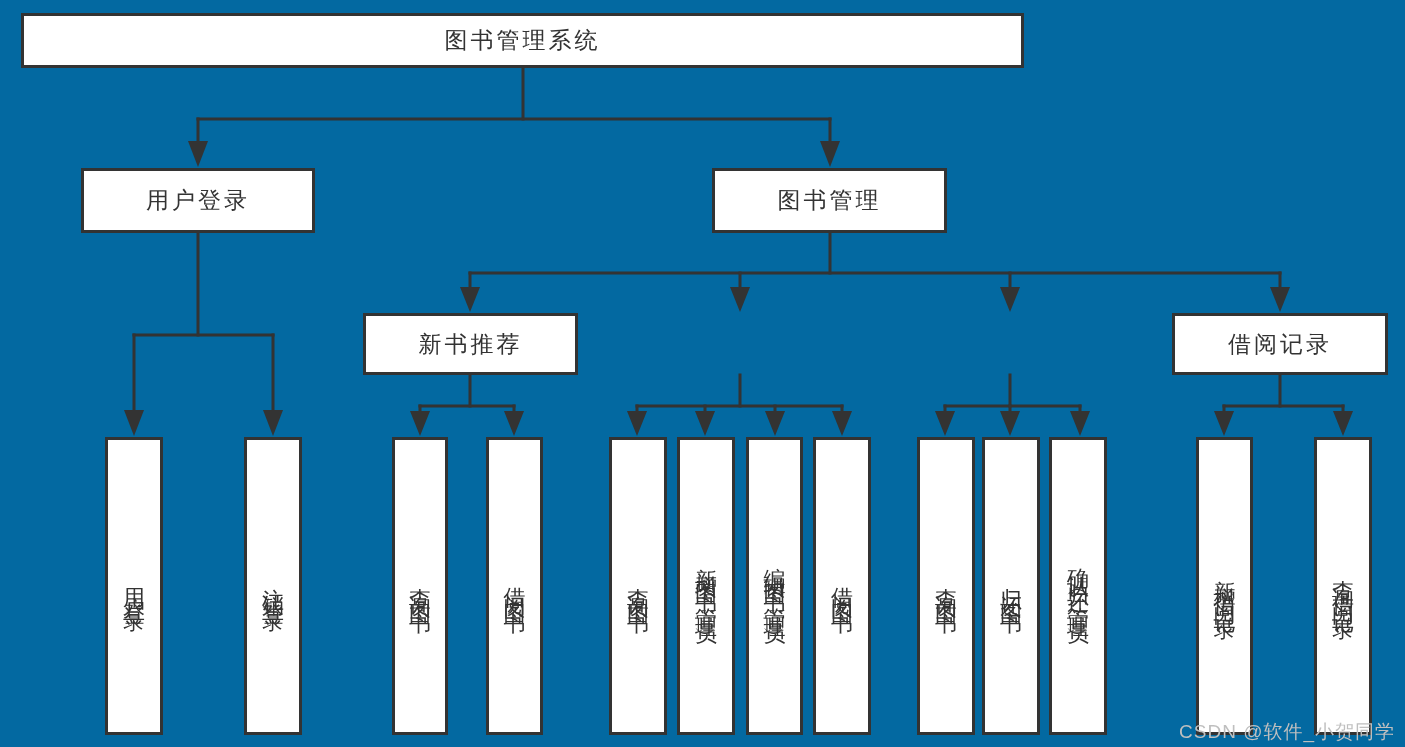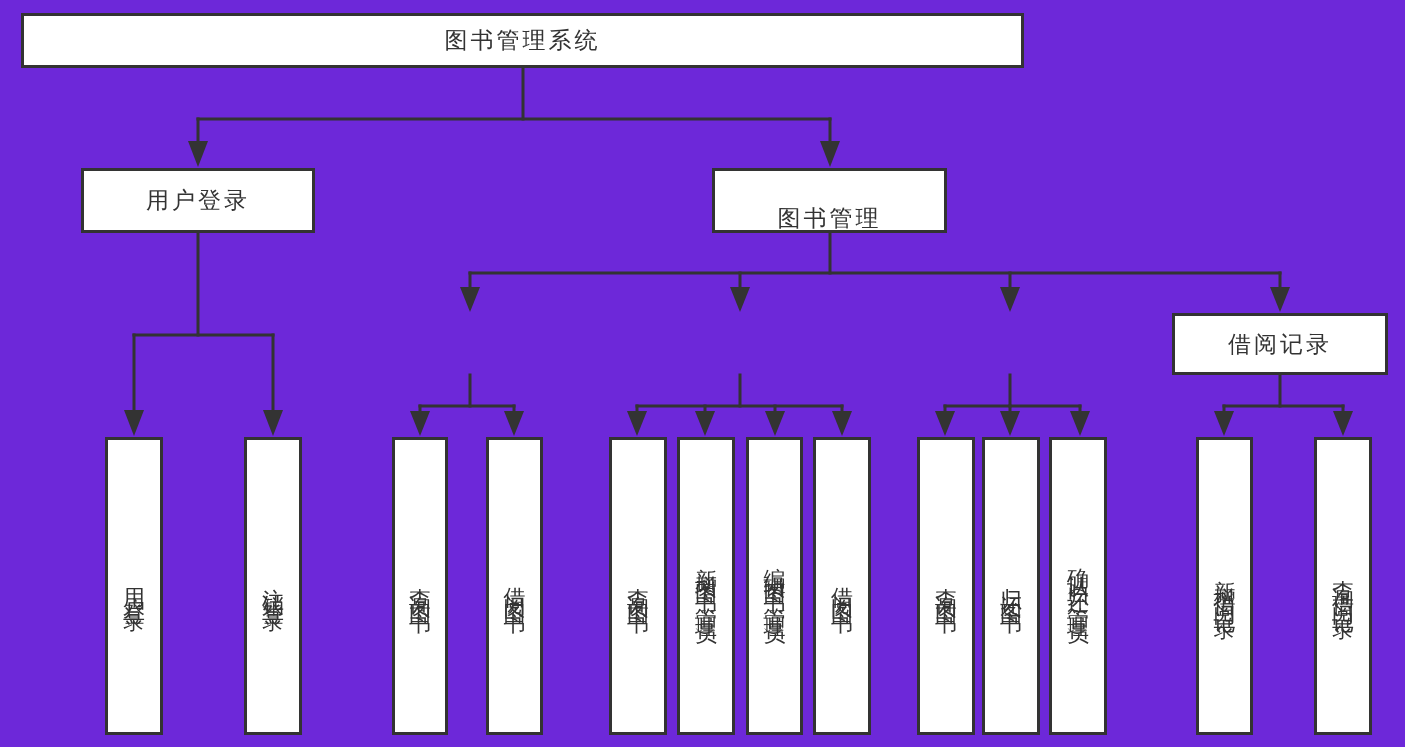--- a/index.html
+++ b/index.html
@@ -5,21 +5,21 @@
   html, body {
     margin: 0;
     padding: 0;
     background: #ffffff;
     font-family: "Liberation Sans", "DejaVu Sans", sans-serif;
   }
   .canvas {
     position: relative;
     width: 1405px;
     height: 747px;
-    background: #6d28d9;
+    background: #0369a1;
     overflow: hidden;
   }
   svg.connectors {
     position: absolute;
     left: 0;
     top: 0;
     z-index: 1;
   }
   svg.connectors line {
     stroke: #333333;
@@ -149,24 +149,27 @@
     </g>
   </svg>
 
   <div class="node" style="left:21px; top:13px; width:1003px; height:55px;">
     <span class="hlabel">图书管理系统</span>
   </div>
 
   <div class="node" style="left:81px; top:168px; width:234px; height:65px;">
     <span class="hlabel">用户登录</span>
   </div>
-  <div class="node" style="left:712px; top:168px; width:235px; height:65px;align-items:flex-end;">
+  <div class="node" style="left:712px; top:168px; width:235px; height:65px;">
     <span class="hlabel">图书管理</span>
   </div>
 
+  <div class="node" style="left:363px; top:313px; width:215px; height:62px;">
+    <span class="hlabel">新书推荐</span>
+  </div>
   <div class="node" style="left:1172px; top:313px; width:216px; height:62px;">
     <span class="hlabel">借阅记录</span>
   </div>
 
   <div class="node" style="left:105px; top:437px; width:58px; height:298px;">
     <span class="vlabel">用户登录</span>
   </div>
   <div class="node" style="left:244px; top:437px; width:58px; height:298px;">
     <span class="vlabel">注销登录</span>
   </div>
@@ -201,14 +204,15 @@
     <span class="vlabel">确认归还（管理员）</span>
   </div>
 
   <div class="node" style="left:1196px; top:437px; width:57px; height:298px;">
     <span class="vlabel">新增借阅记录</span>
   </div>
   <div class="node" style="left:1314px; top:437px; width:58px; height:298px;">
     <span class="vlabel">查询借阅记录</span>
   </div>
 
+  <div class="watermark">CSDN @软件_小贺同学</div>
 
 </div>
 
 </body></html>

